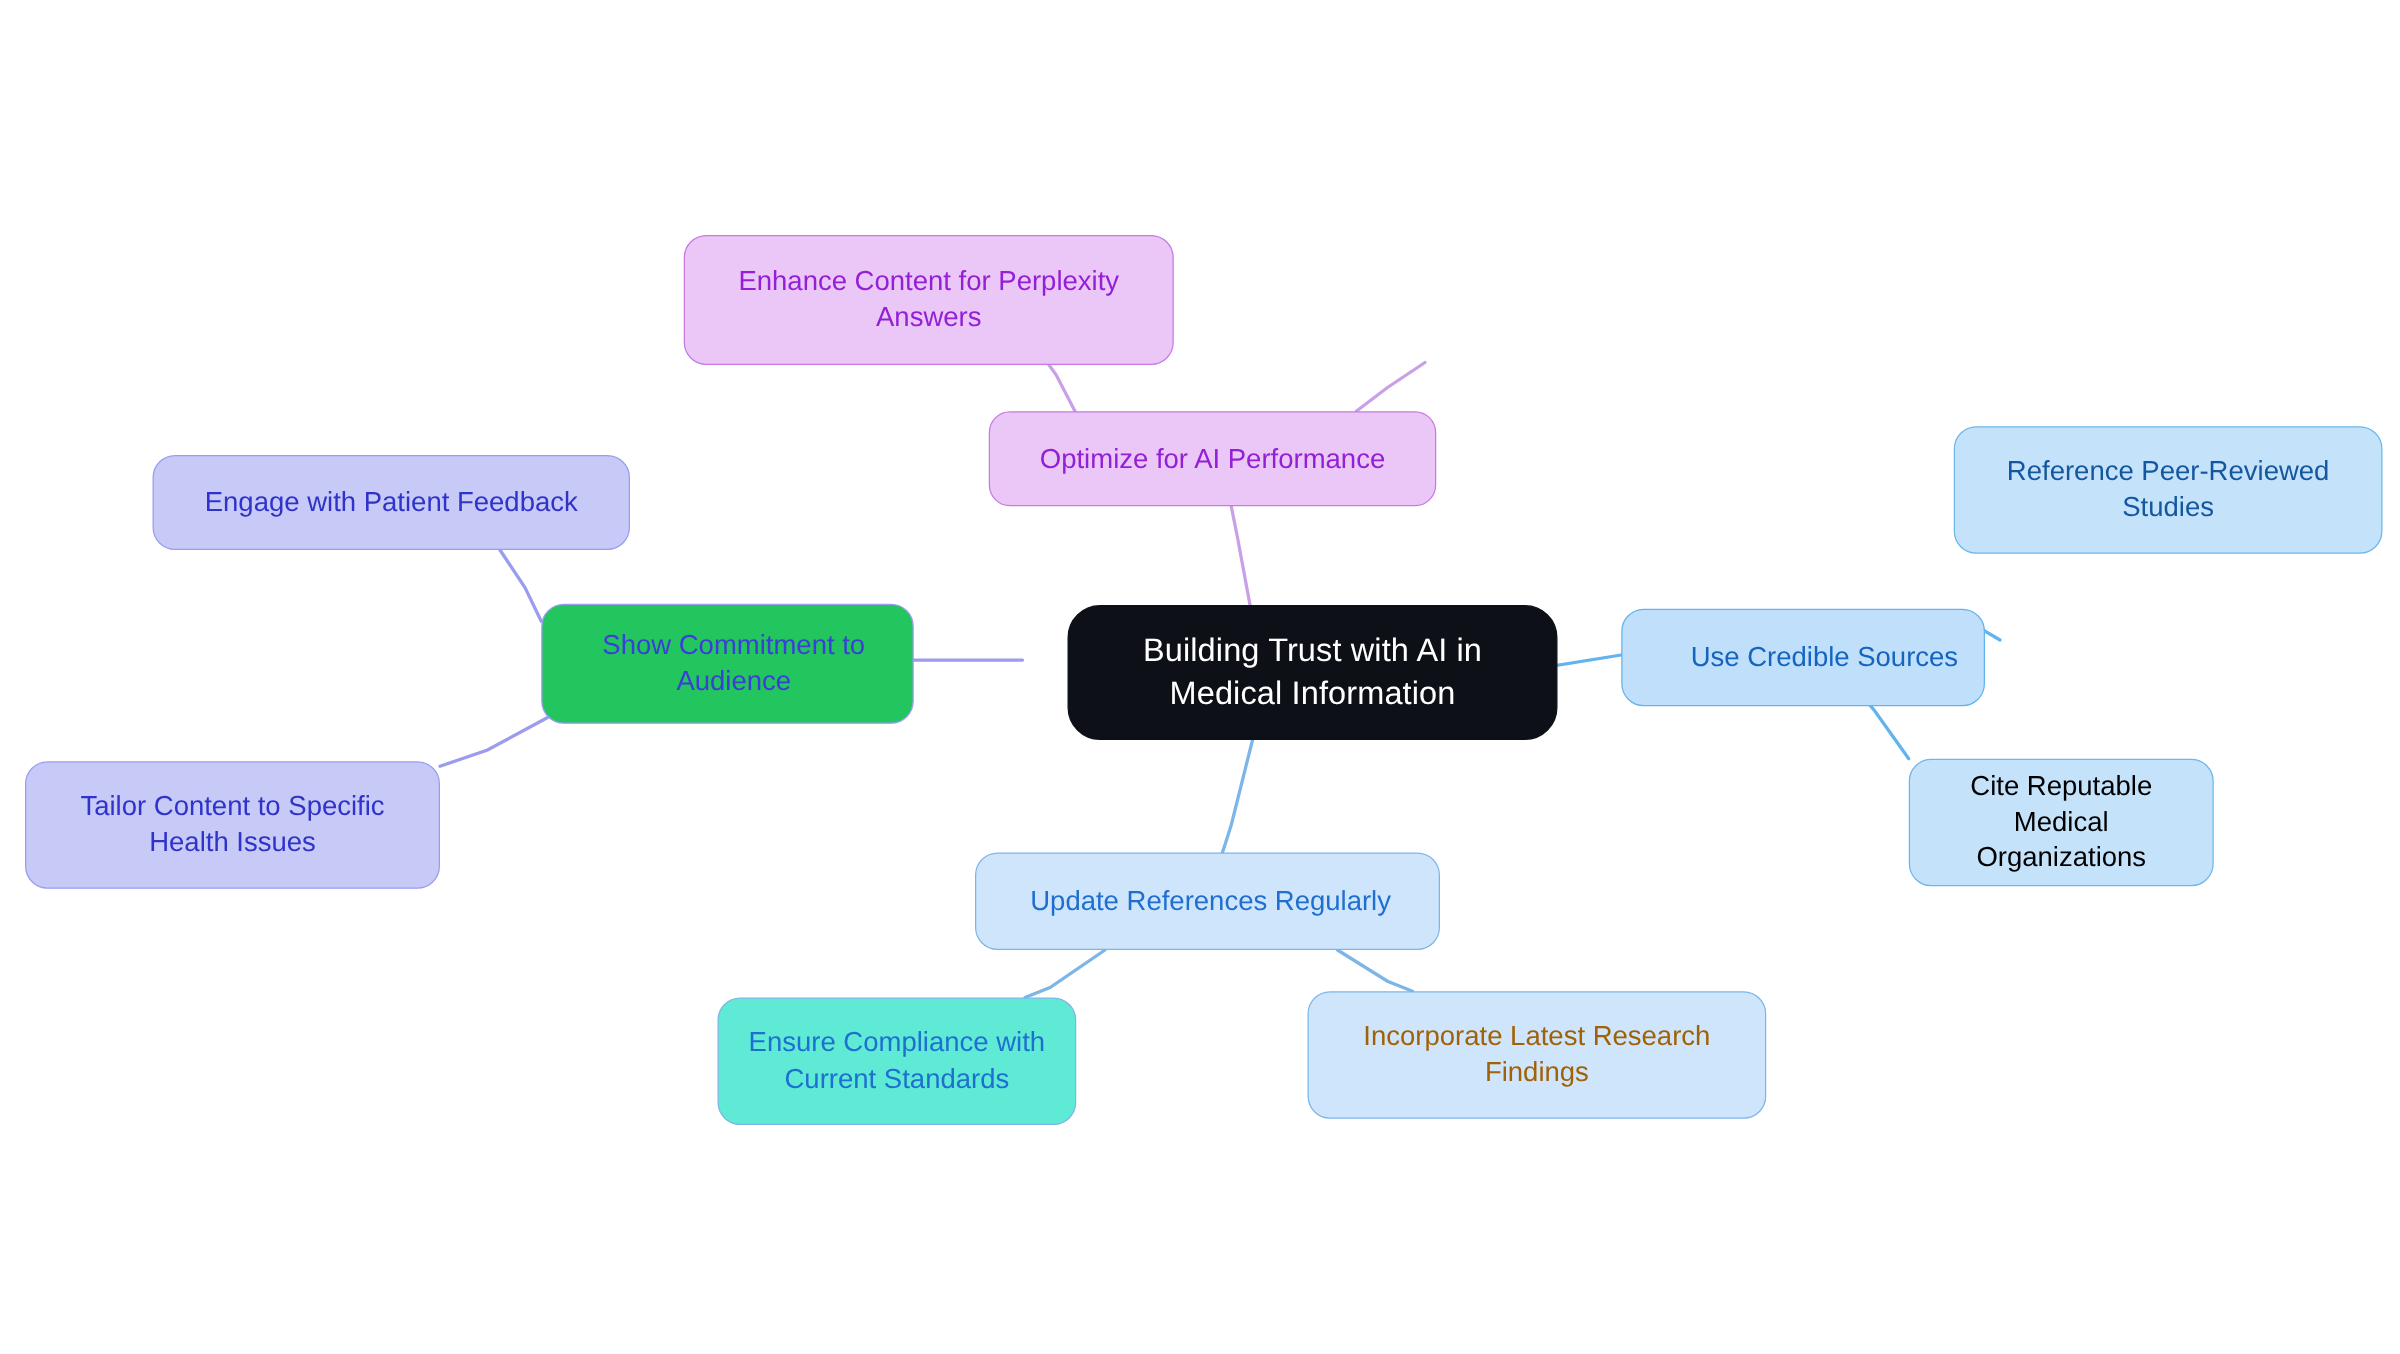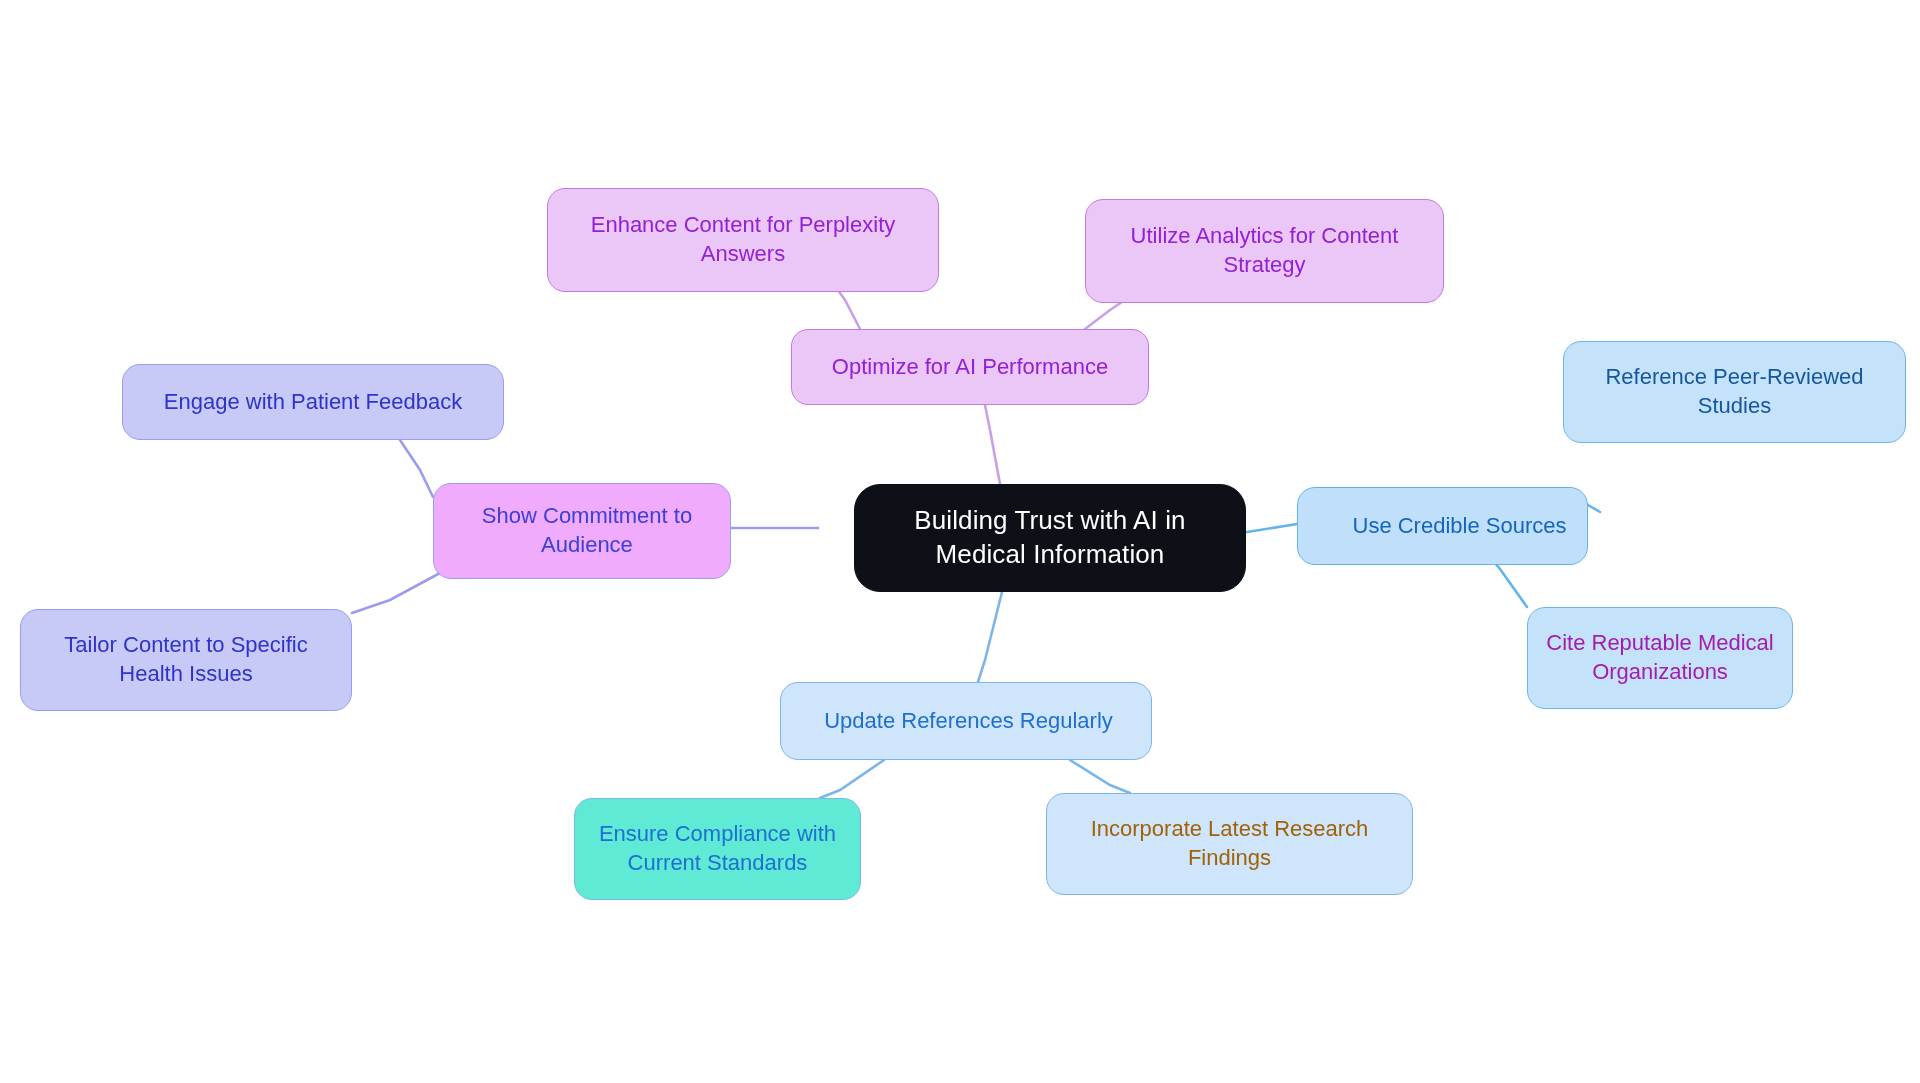--- a/index.html
+++ b/index.html
@@ -123,40 +123,38 @@
       </g>
   </svg>
 
   <div class="node node-root" style="left: 818px; top: 484px; width: 392px; height: 108px; background: rgb(13, 17, 23); color: rgb(255, 255, 255);">Building Trust with AI in Medical Information</div>
 
   <div class="node node-blue-branch" style="left: 1297px; top: 487px; width: 291px; height: 78px; background: rgb(191, 223, 251); border-color: rgb(99, 179, 237); color: rgb(21, 101, 192); padding-left: 48px;">Use Credible Sources</div>
 
   <div class="node node-blue-leaf" style="left: 1563px; top: 341px; width: 343px; height: 102px; background: rgb(197, 226, 251); border-color: rgb(108, 182, 236); color: rgb(21, 87, 158);">Reference Peer-Reviewed
 Studies</div>
 
-  <div class="node node-blue-leaf" style="left: 1527px; top: 607px; width: 266px; height: 102px; background: rgb(197, 226, 251); border-color: rgb(108, 182, 236); color: #a21caf;">Cite Reputable Medical
+  <div class="node node-blue-leaf" style="left: 1527px; top: 607px; width: 244px; height: 102px; background: rgb(197, 226, 251); border-color: rgb(108, 182, 236); color: #000000;">Cite Reputable Medical
 Organizations</div>
 
   <div class="node node-lightblue-branch" style="left: 780px; top: 682px; width: 372px; height: 78px; background: rgb(207, 229, 251); border-color: rgb(124, 182, 232); color: rgb(30, 111, 208); padding-left: 19px;">Update References Regularly</div>
 
   <div class="node node-lightblue-leaf" style="left: 574px; top: 798px; width: 287px; height: 102px; background: #5eead4; border-color: rgb(124, 182, 232); color: rgb(30, 111, 208);">Ensure Compliance with
 Current Standards</div>
 
   <div class="node node-lightblue-leaf" style="left: 1046px; top: 793px; width: 367px; height: 102px; background: rgb(207, 229, 251); border-color: rgb(124, 182, 232); color: #a16207;">Incorporate Latest Research
 Findings</div>
 
-  <div class="node node-lavender-branch" style="left: 433px; top: 483px; width: 298px; height: 96px; background: #f0abfc; border-color: rgb(155, 156, 239); color: rgb(59, 63, 214); padding-left: 24px;">Show Commitment to
+  <div class="node node-lavender-branch" style="left: 433px; top: 483px; width: 298px; height: 96px; background: #22c55e; border-color: rgb(155, 156, 239); color: rgb(59, 63, 214); padding-left: 24px;">Show Commitment to
 Audience</div>
 
   <div class="node node-lavender-leaf" style="left: 122px; top: 364px; width: 382px; height: 76px; background: rgb(199, 201, 247); border-color: rgb(155, 156, 239); color: rgb(47, 51, 201);">Engage with Patient Feedback</div>
 
   <div class="node node-lavender-leaf" style="left: 20px; top: 609px; width: 332px; height: 102px; background: rgb(199, 201, 247); border-color: rgb(155, 156, 239); color: rgb(47, 51, 201);">Tailor Content to Specific
 Health Issues</div>
 
   <div class="node node-purple-branch" style="left: 791px; top: 329px; width: 358px; height: 76px; background: rgb(234, 199, 247); border-color: rgb(197, 122, 224); color: rgb(147, 32, 214);">Optimize for AI Performance</div>
 
   <div class="node node-purple-leaf" style="left: 547px; top: 175px; width: 392px; height: 104px; background: rgb(234, 199, 247); border-color: rgb(197, 122, 224); color: rgb(147, 32, 214);">Enhance Content for Perplexity
 Answers</div>
 
-  <div class="node node-purple-leaf" style="left: 1085px; top: 186px; width: 359px; height: 104px; background: rgb(234, 199, 247); border-color: rgb(197, 122, 224); color: rgb(147, 32, 214);">Utilize Analytics for Content
-Strategy</div>
 
 </div>
 
 </body></html>

